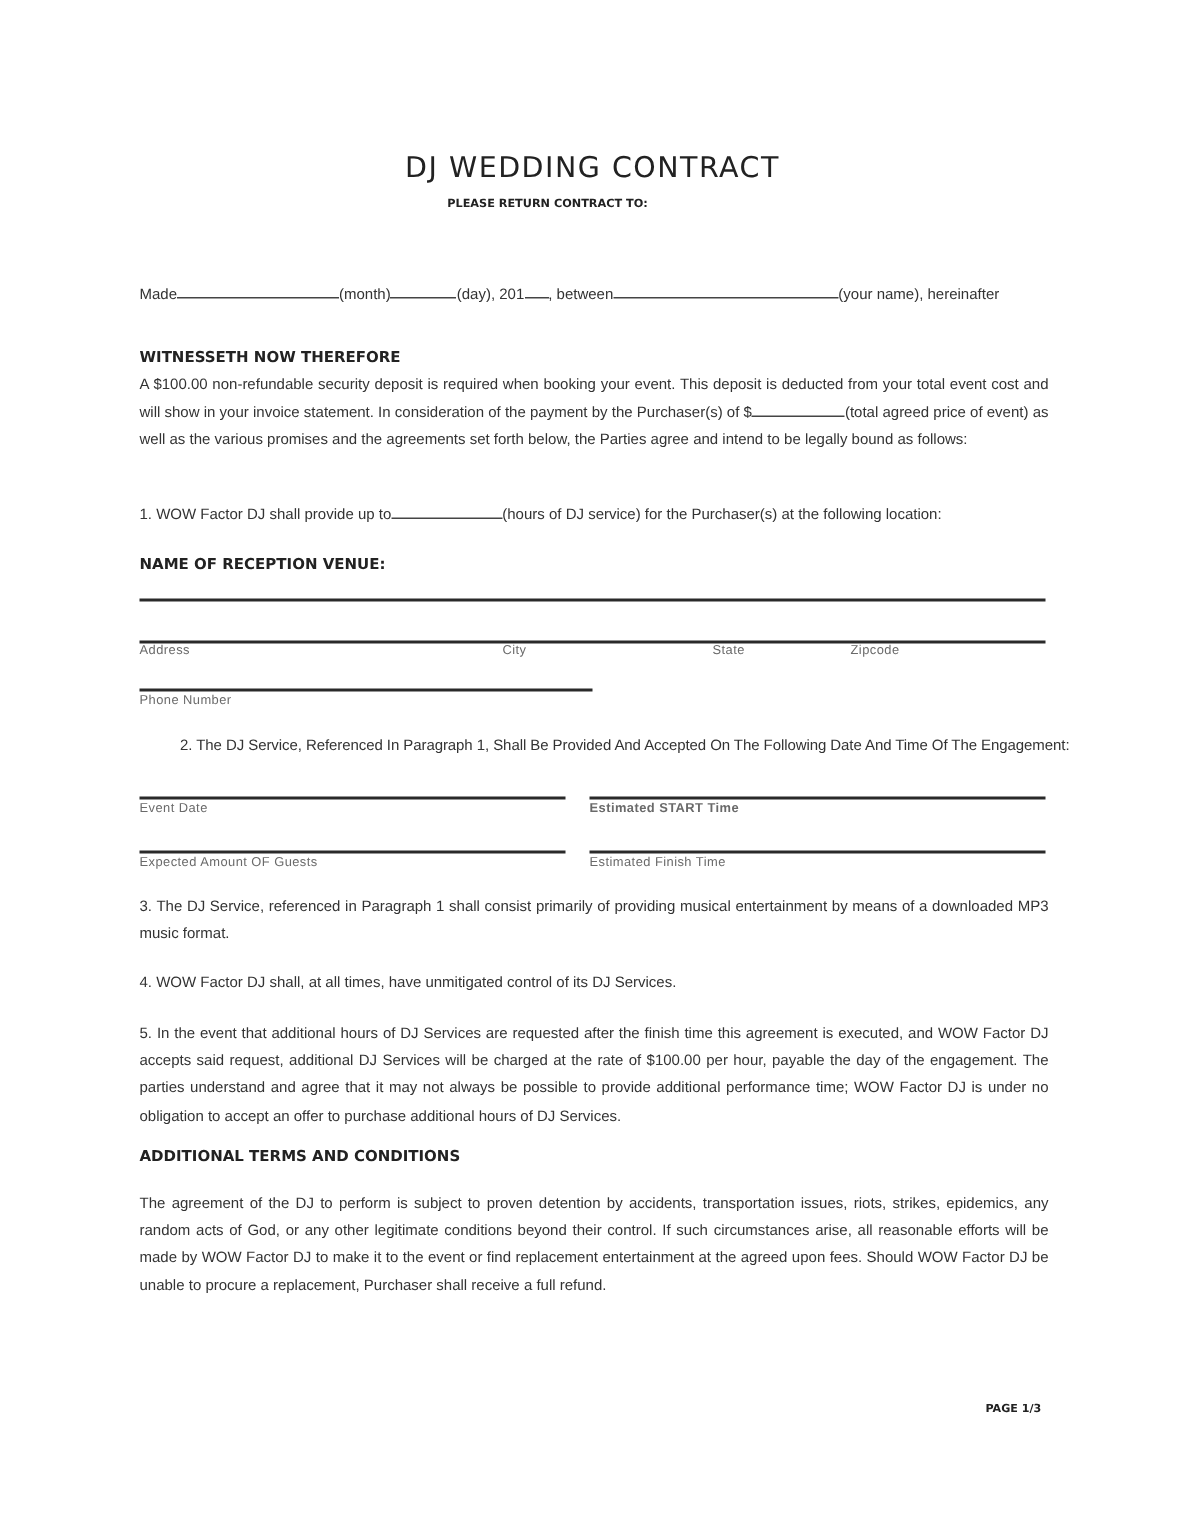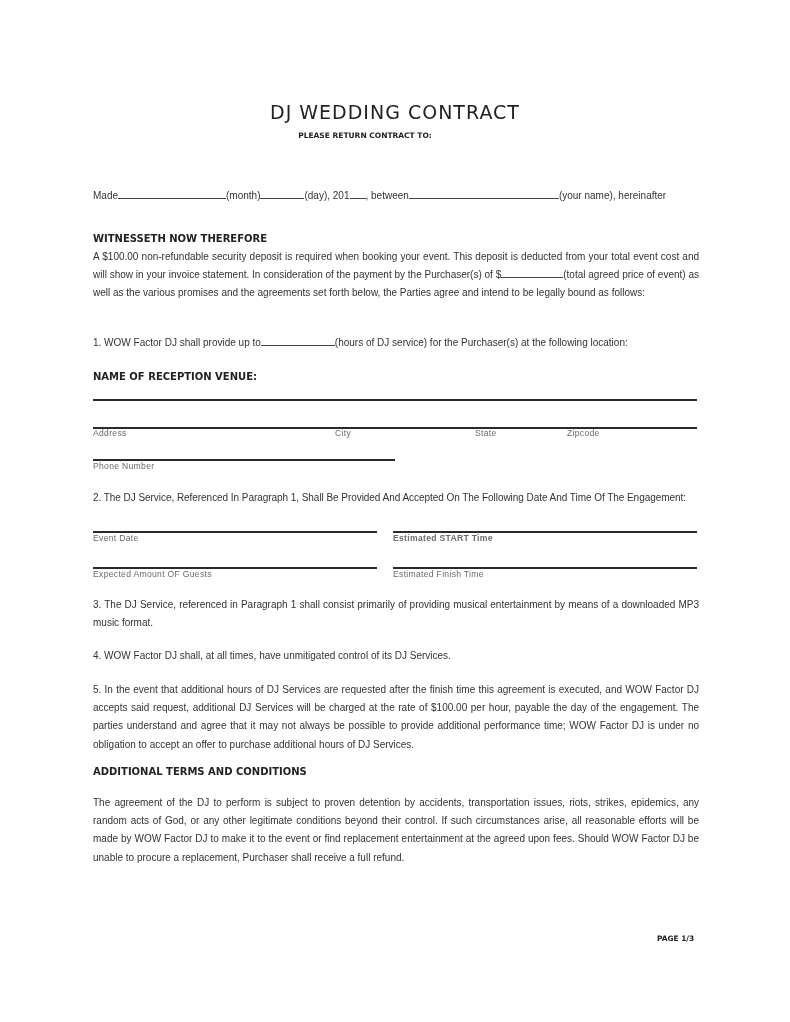--- a/index.html
+++ b/index.html
@@ -41,21 +41,21 @@
 <div class="abs h" style="top:371px;">NAME OF RECEPTION VENUE:</div>
 <div class="abs rule" style="left:93px; top:399px; width:604px;"></div>
 <div class="abs rule" style="left:93px; top:427px; width:604px;"></div>
 <div class="abs lbl" style="left:93px; top:428px;">Address</div>
 <div class="abs lbl" style="left:335px; top:428px;">City</div>
 <div class="abs lbl" style="left:475px; top:428px;">State</div>
 <div class="abs lbl" style="left:567px; top:428px;">Zipcode</div>
 <div class="abs rule" style="left:93px; top:459px; width:302px;"></div>
 <div class="abs lbl" style="left:93px; top:461px;">Phone Number</div>
 
-<div class="abs p" style="top:489px; width:620px; white-space:nowrap; letter-spacing:-0.05px;">2. The DJ Service, Referenced In Paragraph 1, Shall Be Provided And Accepted On The Following Date And Time Of The Engagement:</div>
+<div class="abs p" style="top:489px; width:620px; white-space:nowrap; letter-spacing:-0.05px;text-align:right;">2. The DJ Service, Referenced In Paragraph 1, Shall Be Provided And Accepted On The Following Date And Time Of The Engagement:</div>
 <div class="abs rule" style="left:93px; top:531px; width:284px;"></div>
 <div class="abs lbl" style="left:93px; top:533px;">Event Date</div>
 <div class="abs rule" style="left:393px; top:531px; width:304px;"></div>
 <div class="abs lbl" style="left:393px; top:533px;font-weight:bold;">Estimated START Time</div>
 <div class="abs rule" style="left:93px; top:567px; width:284px;"></div>
 <div class="abs lbl" style="left:93px; top:569px;">Expected Amount OF Guests</div>
 <div class="abs rule" style="left:393px; top:567px; width:304px;"></div>
 <div class="abs lbl" style="left:393px; top:569px;">Estimated Finish Time</div>
 
 <div class="abs p just" style="top:596px;">3. The DJ Service, referenced in Paragraph 1 shall consist primarily of providing musical entertainment by means of a downloaded MP3 music format.</div>

